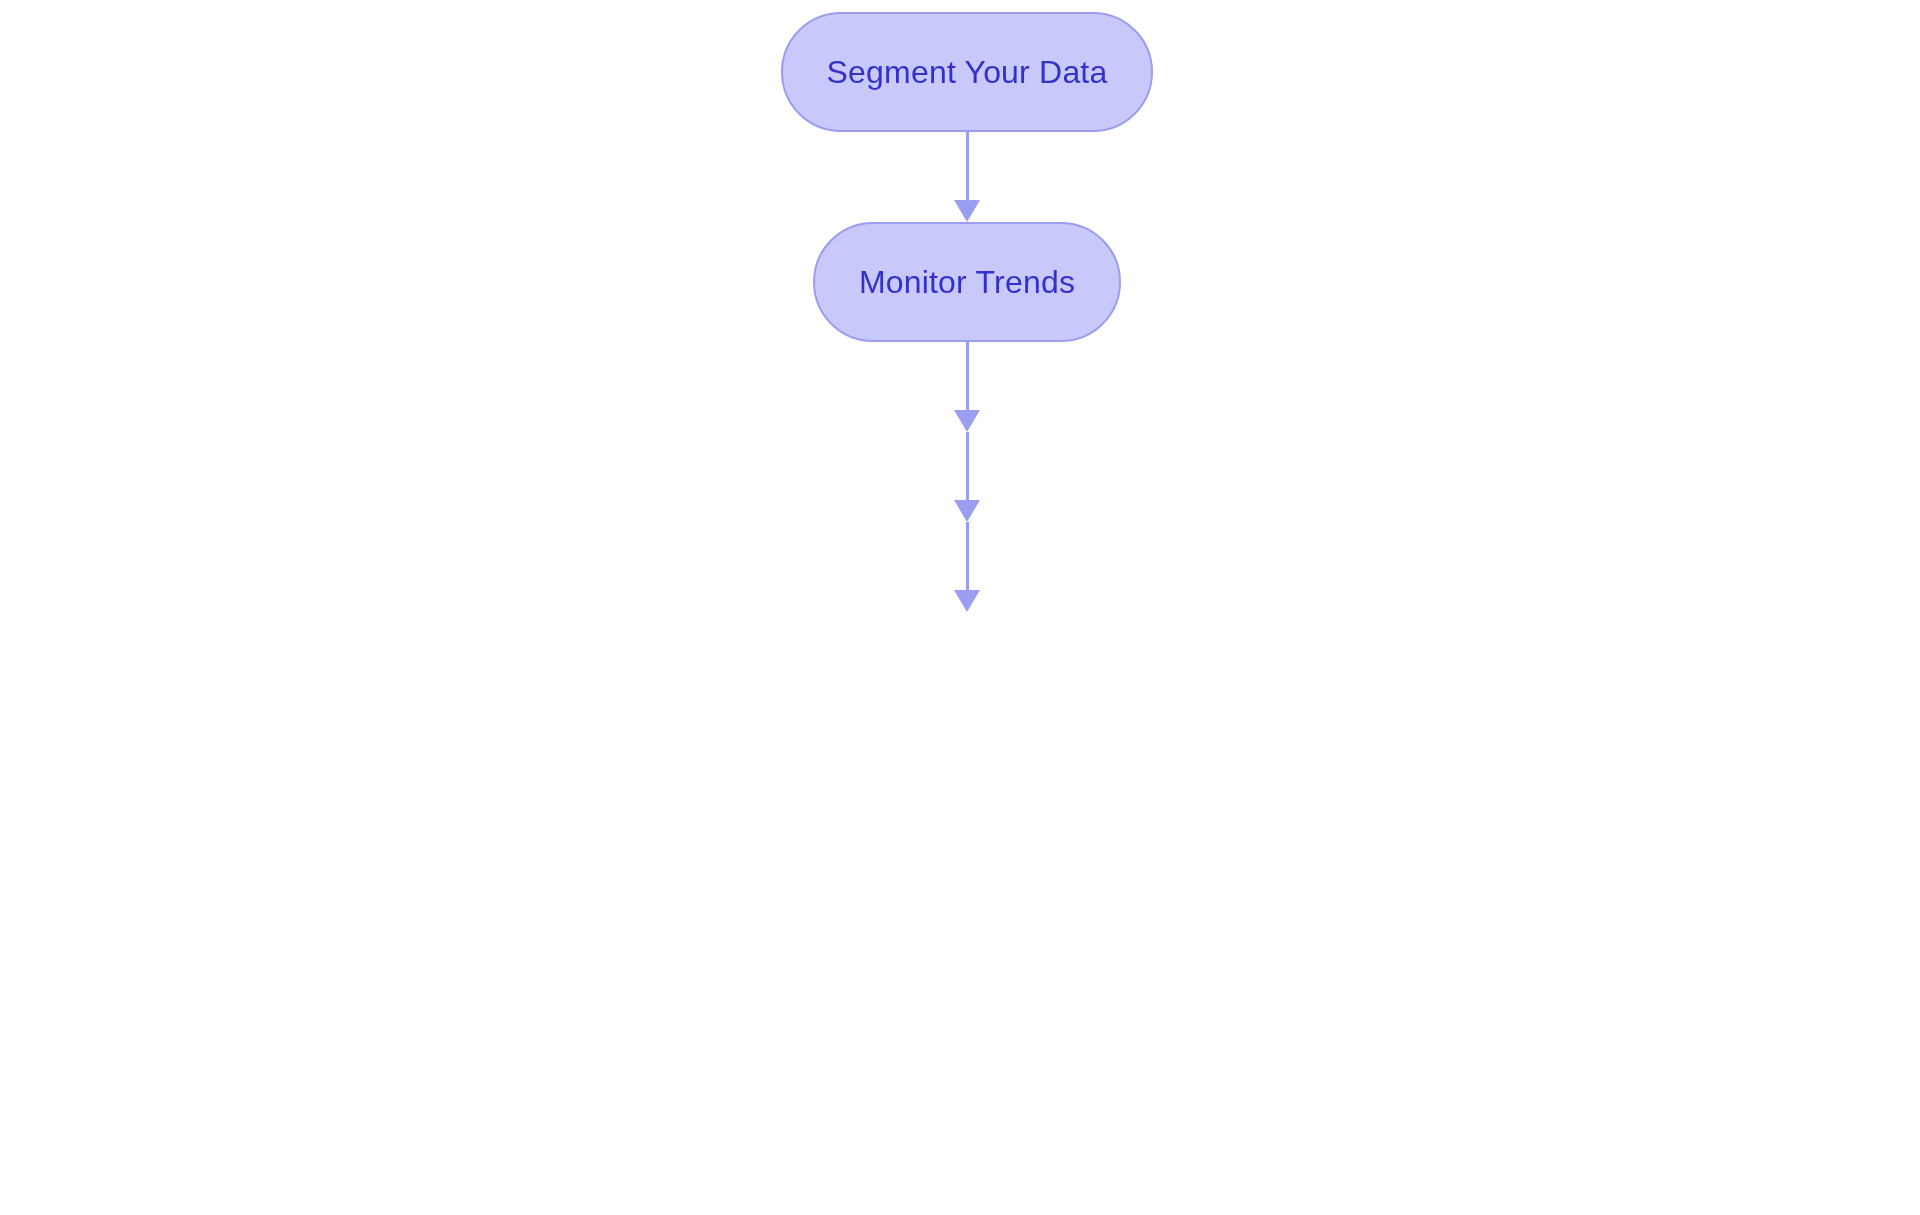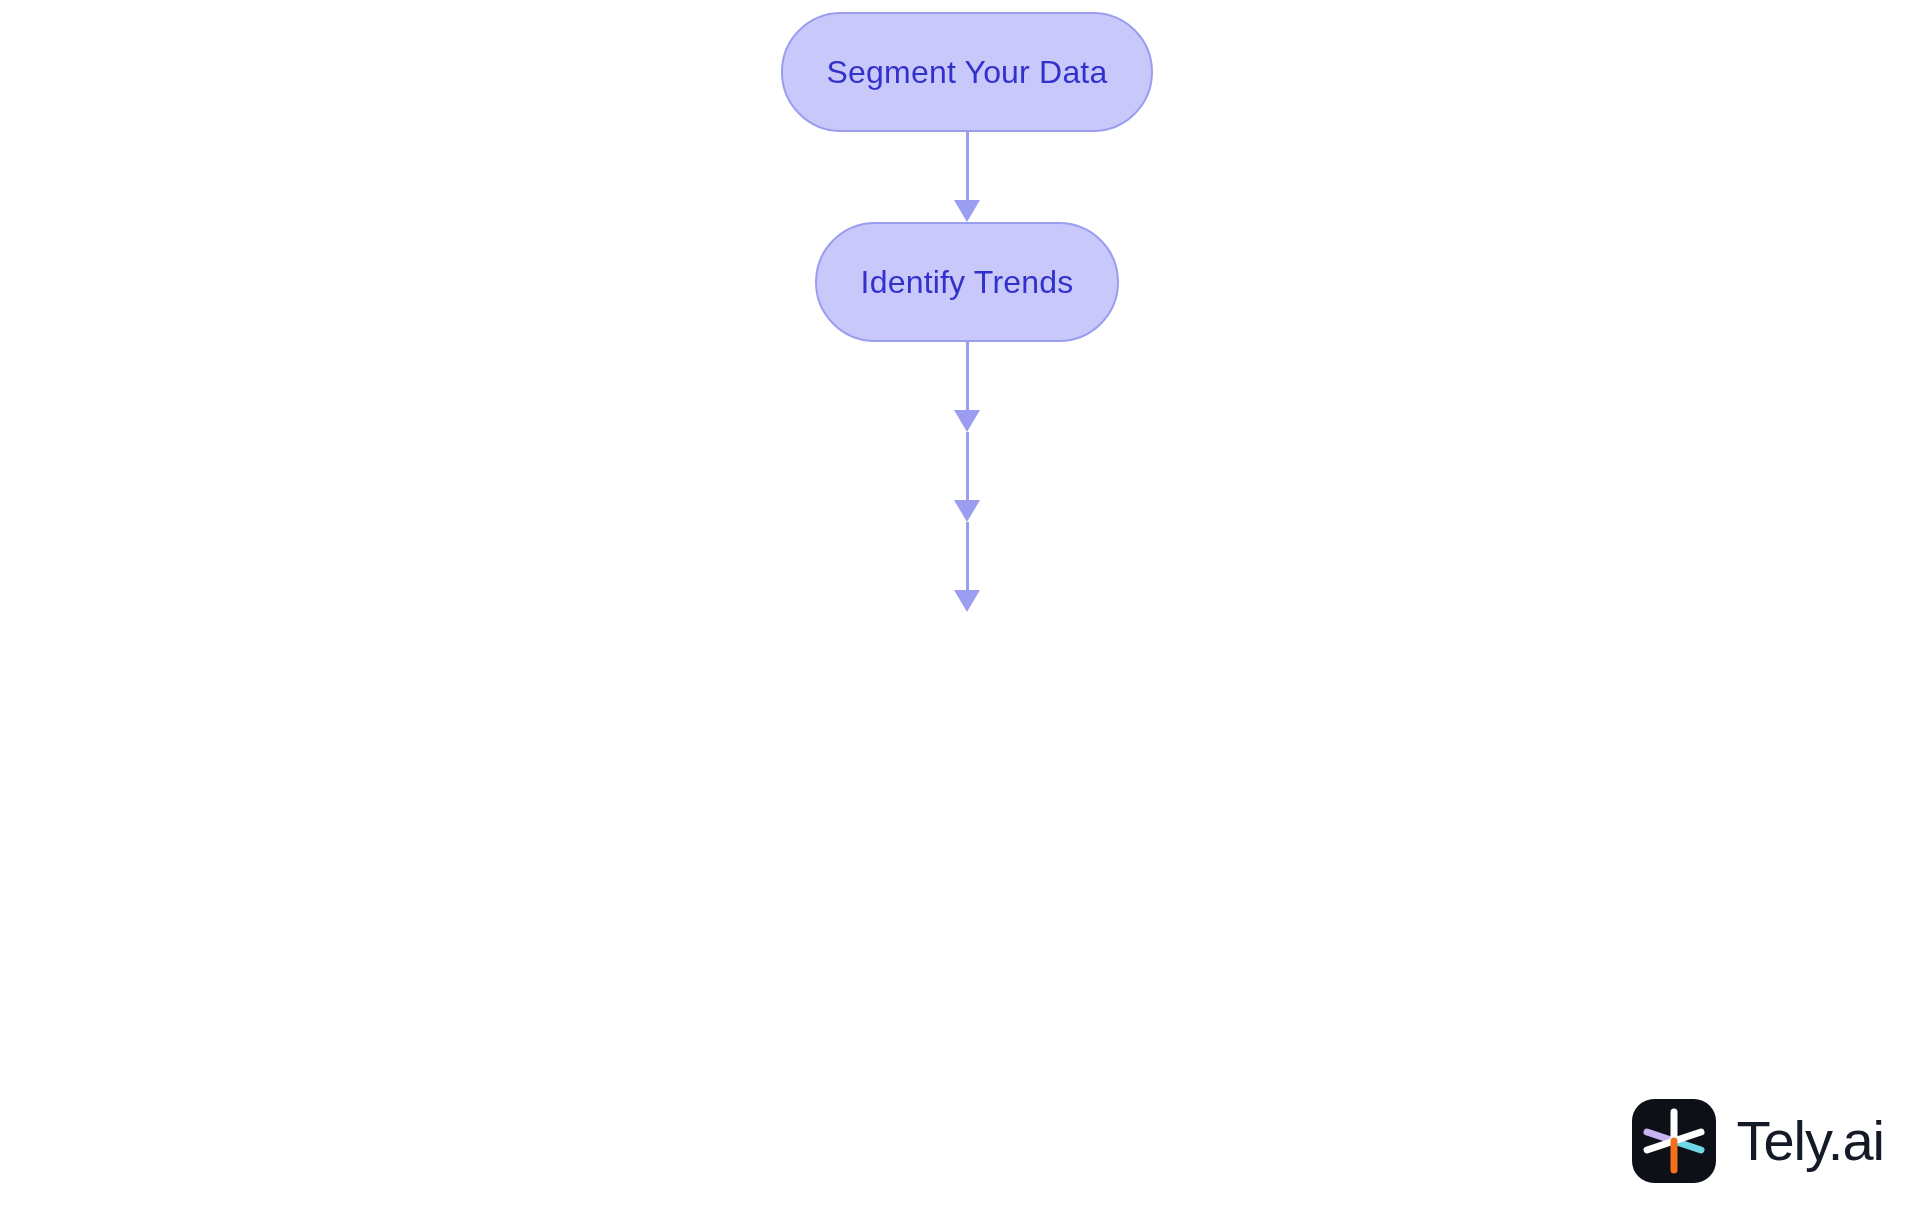--- a/index.html
+++ b/index.html
@@ -122,21 +122,21 @@
     <div class="node node-1">
       <span class="node-label">Segment Your Data</span>
     </div>
 
     <div class="connector">
       <div class="connector-line"></div>
       <div class="connector-head"></div>
     </div>
 
     <div class="node node-2">
-      <span class="node-label">Identify Trends</span>
+      <span class="node-label">Monitor Trends</span>
     </div>
 
     <div class="connector">
       <div class="connector-line"></div>
       <div class="connector-head"></div>
     </div>
 
 
     <div class="connector">
       <div class="connector-line"></div>
@@ -145,30 +145,14 @@
 
 
     <div class="connector">
       <div class="connector-line"></div>
       <div class="connector-head"></div>
     </div>
 
 
   </div>
 
-  <div class="brand">
-    <div class="brand-mark">
-      <svg width="84" height="84" viewBox="0 0 84 84" aria-hidden="true">
-
-        <line x1="15" y1="33" x2="42" y2="42" stroke="#c6b3f0" stroke-width="7" stroke-linecap="round"></line>
-        <line x1="42" y1="42" x2="69" y2="51" stroke="#6fd8e4" stroke-width="7" stroke-linecap="round"></line>
-
-        <line x1="15" y1="51" x2="42" y2="42" stroke="#ffffff" stroke-width="7" stroke-linecap="round"></line>
-        <line x1="42" y1="42" x2="69" y2="33" stroke="#ffffff" stroke-width="7" stroke-linecap="round"></line>
-
-        <line x1="42" y1="13" x2="42" y2="42" stroke="#ffffff" stroke-width="7" stroke-linecap="round"></line>
-        <line x1="42" y1="42" x2="42" y2="71" stroke="#f2711c" stroke-width="7" stroke-linecap="round"></line>
-      </svg>
-    </div>
-    <span class="brand-text">Tely.ai</span>
-  </div>
 
 </div>
 
 </body></html>

